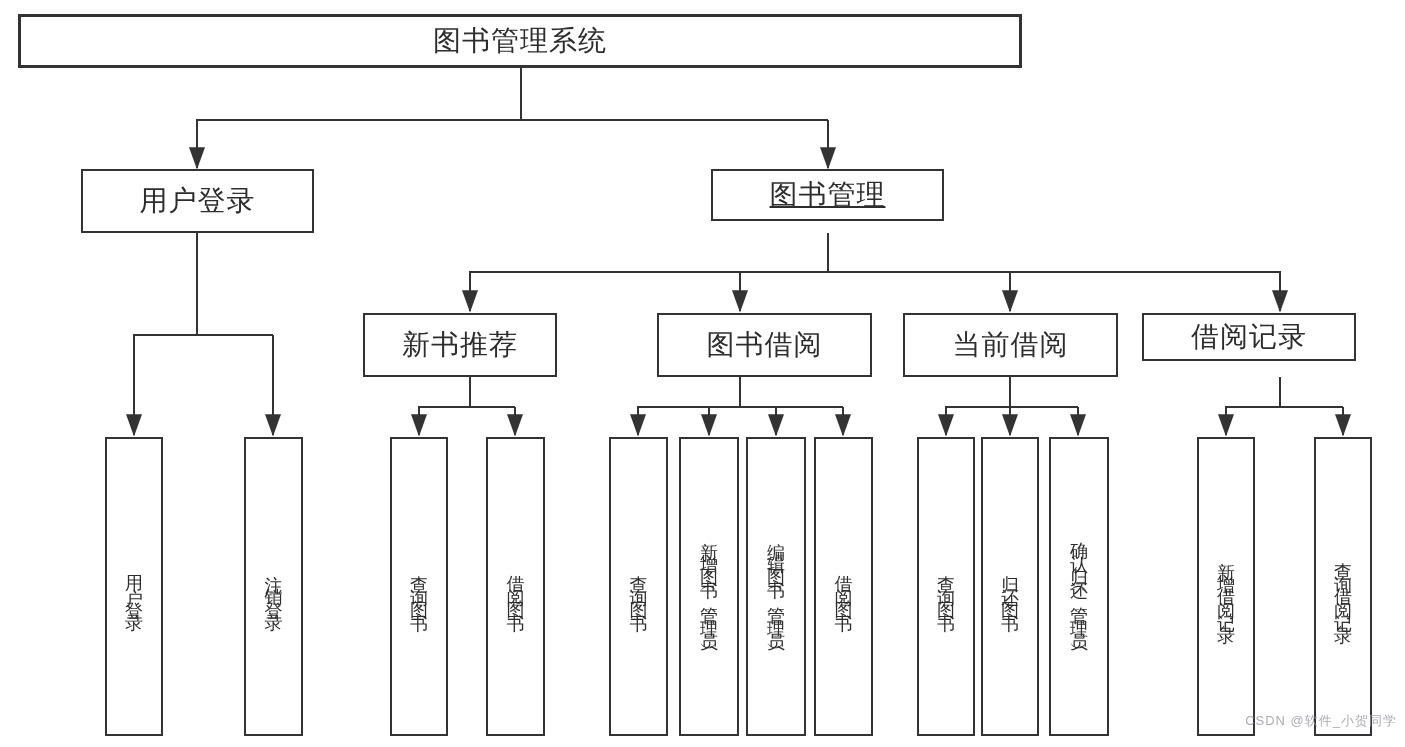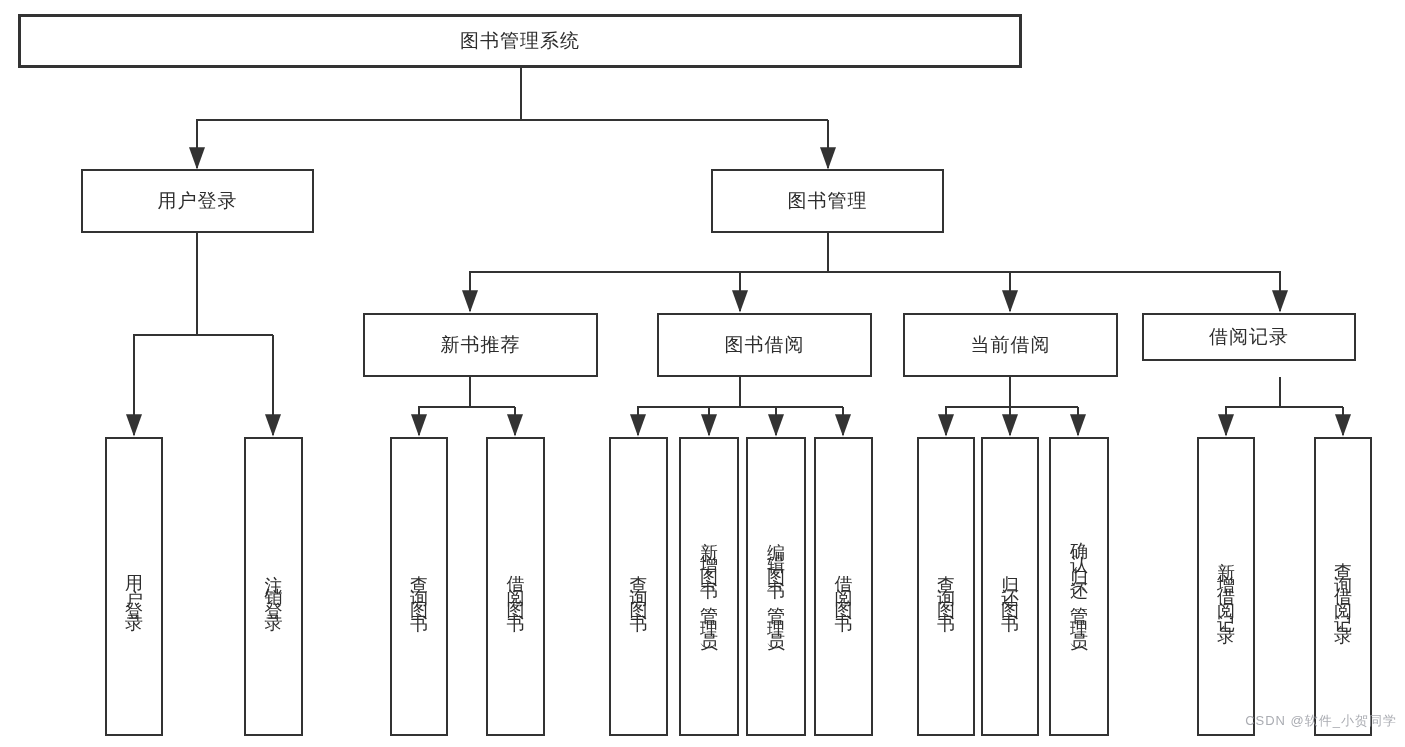--- a/index.html
+++ b/index.html
@@ -18,21 +18,21 @@
   }
   .box {
     position: absolute;
     box-sizing: border-box;
     background: #ffffff;
     border: 2px solid #333333;
     display: flex;
     align-items: center;
     justify-content: center;
     color: #2d2d2d;
-    font-size: 19px;
+    font-size: 28px;
     letter-spacing: 1px;
     white-space: nowrap;
   }
   .box.root { border-width: 3px; }
   .leaf {
     position: absolute;
     box-sizing: border-box;
     background: #ffffff;
     border: 2px solid #333333;
     display: flex;
@@ -104,23 +104,23 @@
     <line x1="946" y1="407" x2="946" y2="435" stroke="#333333" stroke-width="2" marker-end="url(#arrow)"></line>
     <line x1="1010" y1="407" x2="1010" y2="435" stroke="#333333" stroke-width="2" marker-end="url(#arrow)"></line>
     <line x1="1078" y1="407" x2="1078" y2="435" stroke="#333333" stroke-width="2" marker-end="url(#arrow)"></line>
     <line x1="1226" y1="407" x2="1226" y2="435" stroke="#333333" stroke-width="2" marker-end="url(#arrow)"></line>
     <line x1="1343" y1="407" x2="1343" y2="435" stroke="#333333" stroke-width="2" marker-end="url(#arrow)"></line>
   </svg>
 
   <div class="box root" style="left:18px; top:14px; width:1004px; height:54px;">图书管理系统</div>
 
   <div class="box" style="left:81px; top:169px; width:233px; height:64px;">用户登录</div>
-  <div class="box" style="left:711px; top:169px; width:233px; height:64px;">图书管理</div>
+  <div class="box" style="left:711px; top:169px; width:233px; height:52px;text-decoration:underline;">图书管理</div>
 
-  <div class="box" style="left:363px; top:313px; width:235px; height:64px;">新书推荐</div>
+  <div class="box" style="left:363px; top:313px; width:194px; height:64px;">新书推荐</div>
   <div class="box" style="left:633px; top:313px; width:215px; height:64px;margin-left:24px;">图书借阅</div>
   <div class="box" style="left:903px; top:313px; width:215px; height:64px;">当前借阅</div>
   <div class="box" style="left:1142px; top:313px; width:214px; height:48px;">借阅记录</div>
 
   <div class="leaf" style="left:105px; top:437px; width:58px; height:299px;">
     <span class="vtext">用户登录</span>
   </div>
   <div class="leaf" style="left:244px; top:437px; width:59px; height:299px;">
     <span class="vtext">注销登录</span>
   </div>

